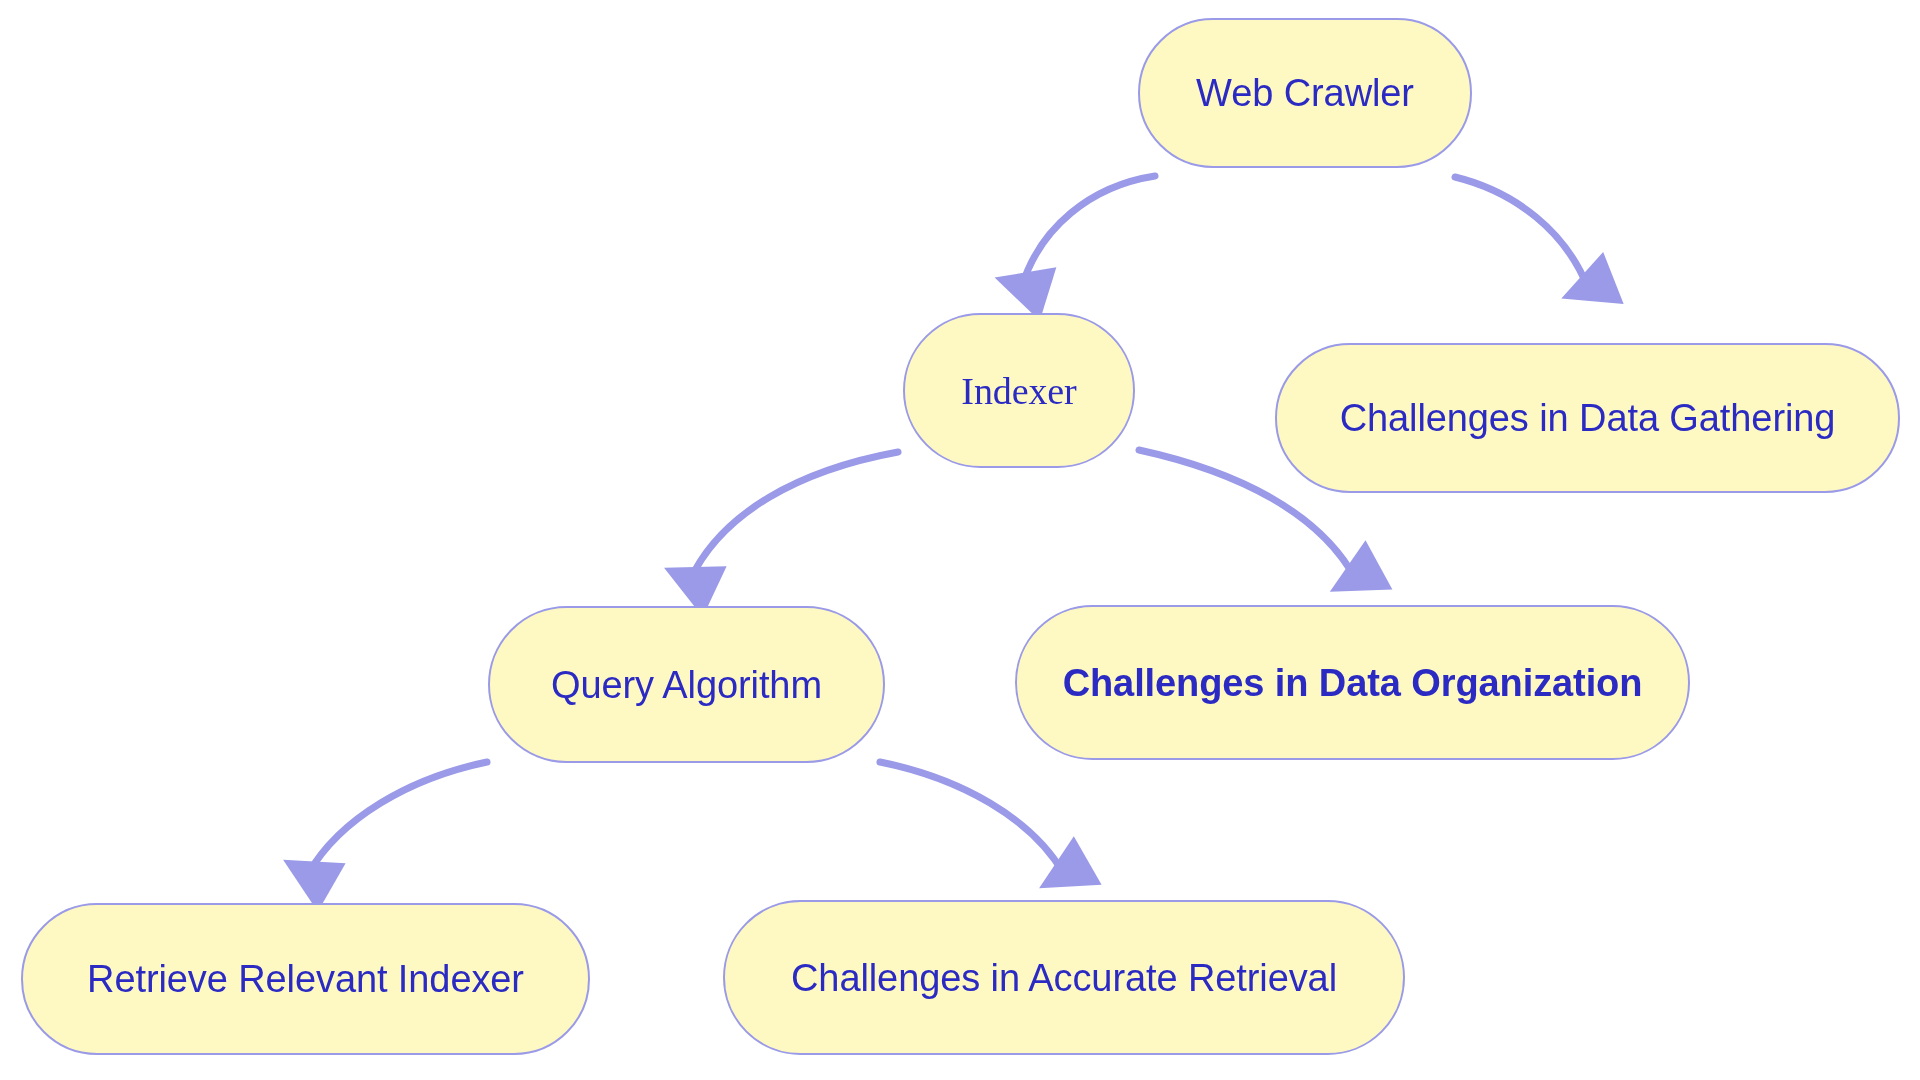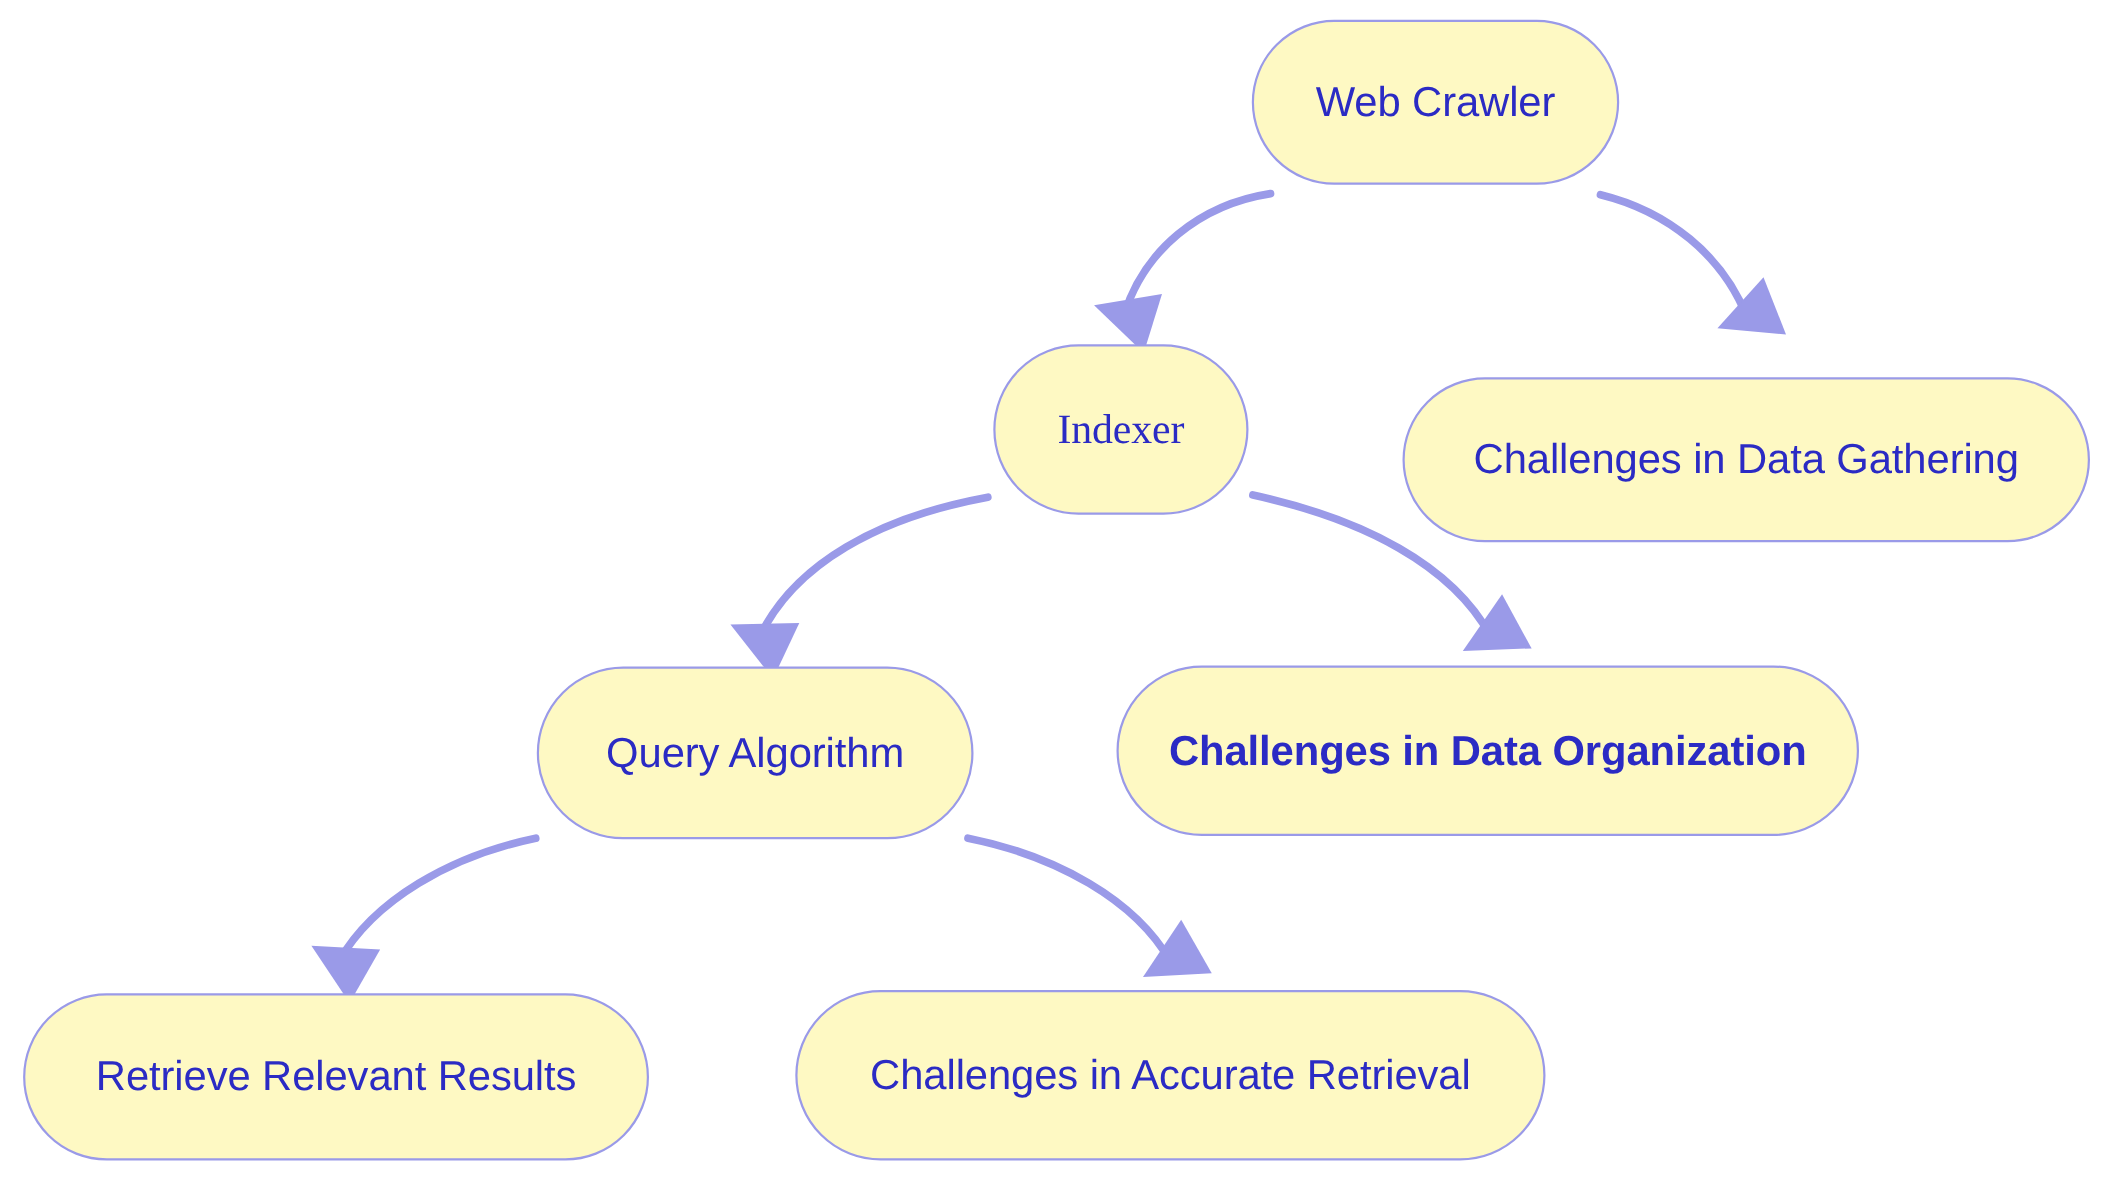--- a/index.html
+++ b/index.html
@@ -124,20 +124,20 @@
 
   <div class="node" id="node-query-algorithm">
     <span class="node-label">Query Algorithm</span>
   </div>
 
   <div class="node" id="node-challenges-data-organization">
     <span class="node-label">Challenges in Data Organization</span>
   </div>
 
   <div class="node" id="node-retrieve-relevant-results">
-    <span class="node-label">Retrieve Relevant Results</span>
+    <span class="node-label">Retrieve Relevant Indexer</span>
   </div>
 
   <div class="node" id="node-challenges-accurate-retrieval">
     <span class="node-label">Challenges in Accurate Retrieval</span>
   </div>
 
 </div>
 
 </body></html>

